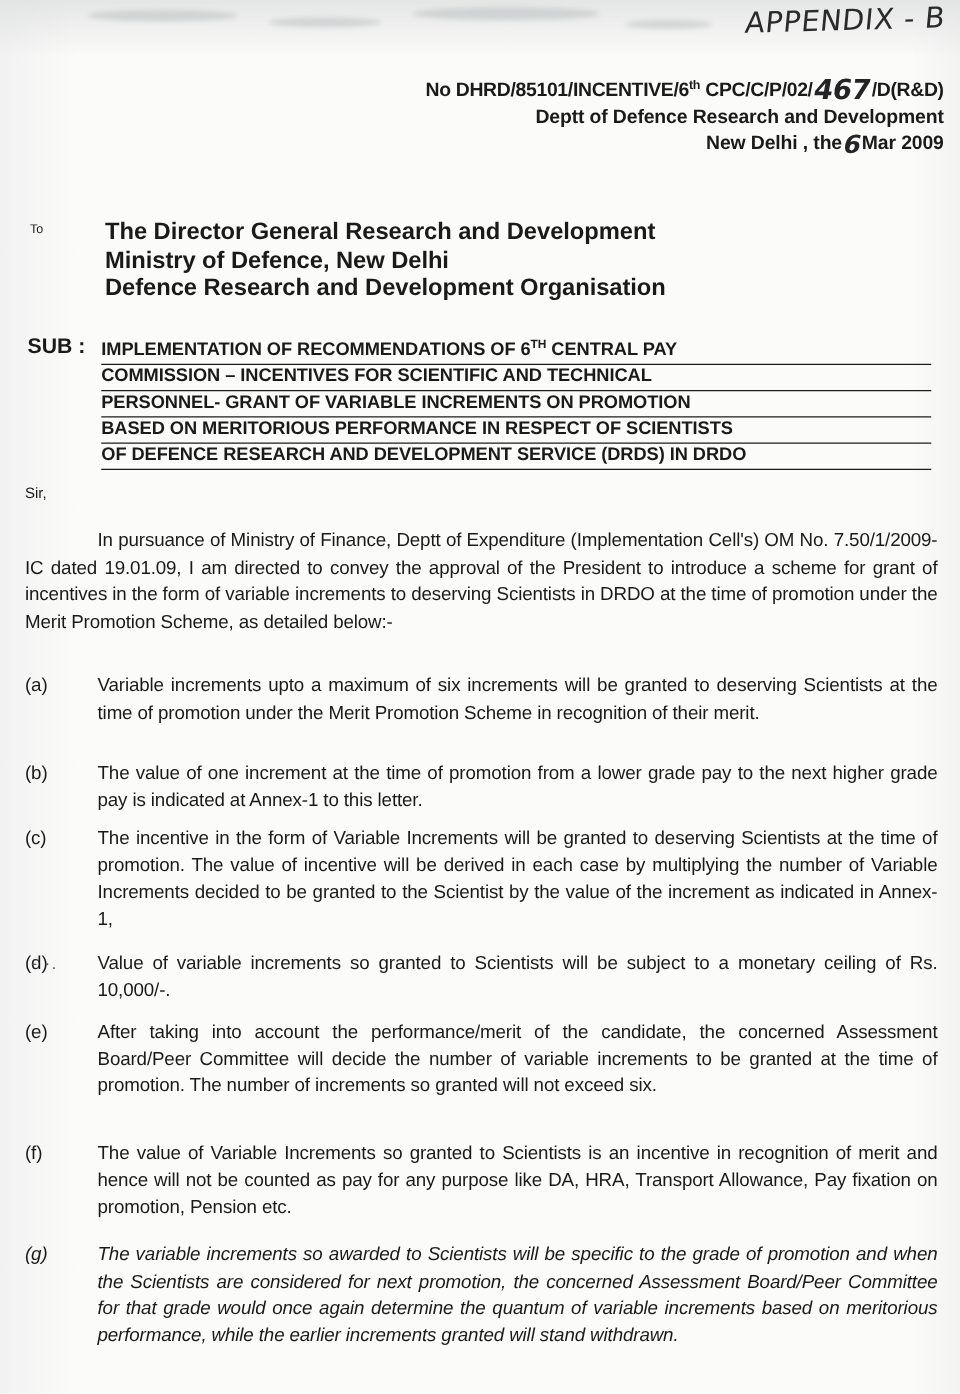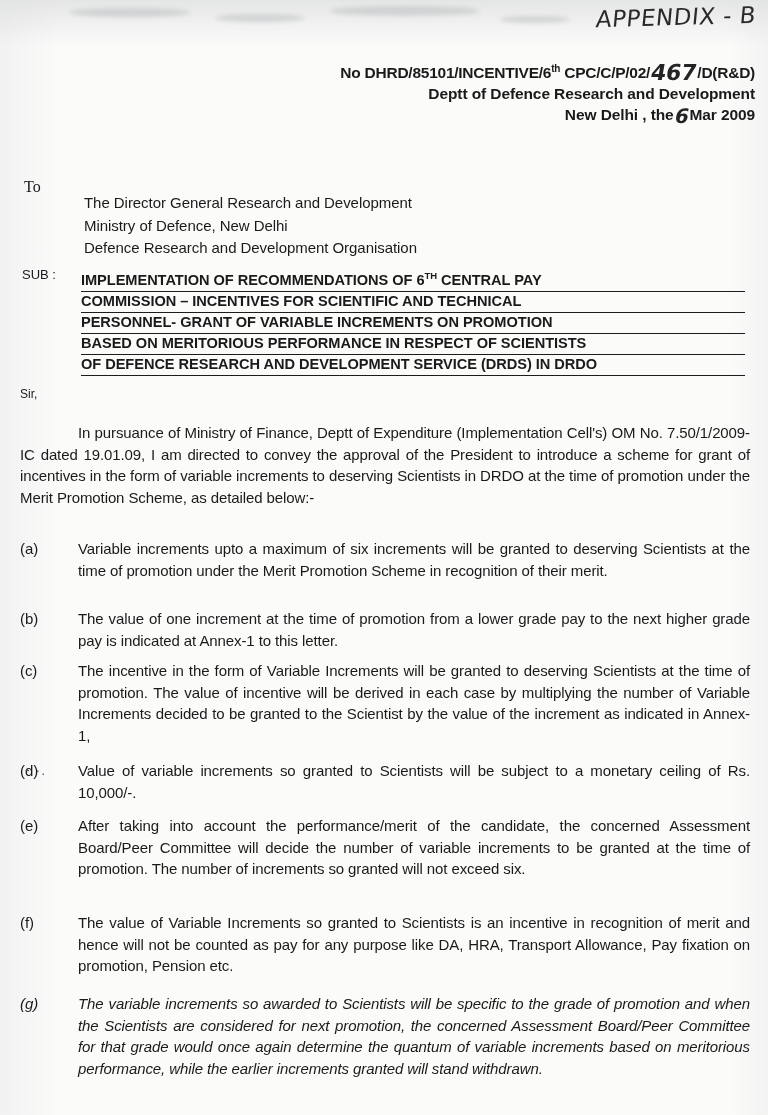--- a/index.html
+++ b/index.html
@@ -87,42 +87,41 @@
   }
   .letter-head .ref-no { letter-spacing: -0.25px; }
   .letter-head .line { display: block; white-space: nowrap; }
   .sup { font-size: 10px; vertical-align: super; }
 
   
   .to-label {
     position: absolute;
     left: 24px;
     top: 178px;
-    font-size: 16px;
+    font-size: 10px;
     font-weight: 400;
-    font-family: Liberation Serif, serif;
   }
   .addressee {
     position: absolute;
     left: 84px;
-    top: 192px;
-    font-size: 15px;
+    top: 175px;
+    font-size: 19px;
     line-height: 22.5px;
-    font-weight: 400;
+    font-weight: 700;
     letter-spacing: -0.05px;
   }
   .addressee .line { display: block; white-space: nowrap; }
 
   
   .sub-label {
     position: absolute;
     left: 22px;
     top: 267px;
-    font-size: 13px;
-    font-weight: 400;
+    font-size: 17px;
+    font-weight: 700;
   }
   .subject {
     position: absolute;
     left: 81px;
     top: 266px;
     width: 664px;
     font-size: 14.6px;
     line-height: 19.6px;
     font-weight: 700;
     letter-spacing: -0.05px;

